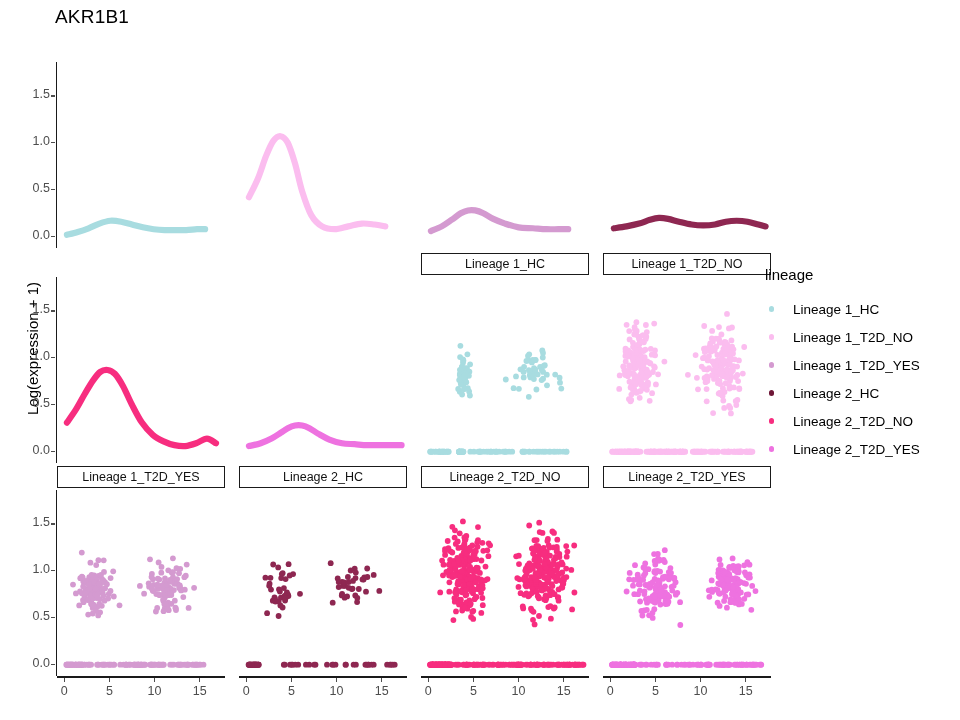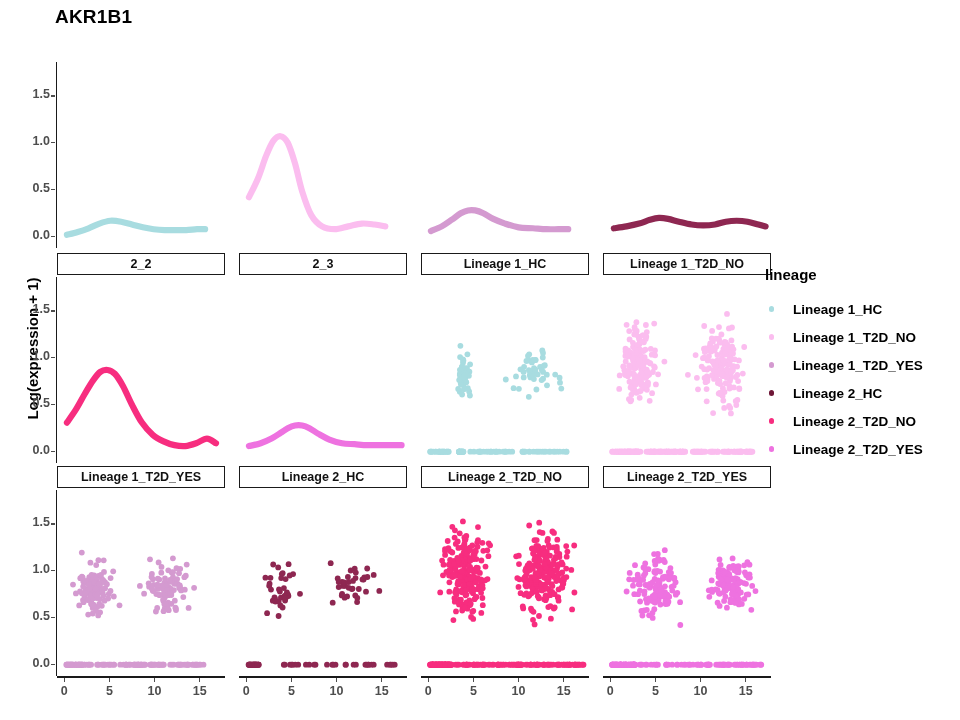--- a/index.html
+++ b/index.html
@@ -1,21 +1,21 @@
 <!DOCTYPE html>
 <html><head>
 <meta charset="utf-8">
 <style>
   html,body{margin:0;padding:0;}
   body{
     width:960px;height:720px;background:#ffffff;
     font-family:"Liberation Sans", sans-serif;
     color:#000;overflow:hidden;position:relative;
   }
-  #root{position:absolute;left:0;top:0;width:960px;height:720px;font-weight:bold;}
+  #root{position:absolute;left:0;top:0;width:960px;height:720px;}
 
   .plot-title{
     position:absolute;left:55px;top:6px;
     font-size:19px;color:#000;letter-spacing:.2px;
   }
 
   
   .ylab{
     position:absolute;left:-88px;top:340px;width:240px;
     transform:rotate(-90deg);transform-origin:center center;
@@ -98,29 +98,27 @@
         </div>
       </div>
       <div class="facet" style="left: 603px; top: 38px; width: 168px; height: 210px;">
         <div class="panel" style="height: 186px;">
           <svg viewBox="0 0 168 186" preserveAspectRatio="none">
             <path d="M 10.84 166.27 C 12.95 165.96, 19.27 165.18, 23.48 164.39 C 27.70 163.61, 32.22 162.67, 36.13 161.58 C 40.04 160.48, 43.66 158.76, 46.97 157.82 C 50.28 156.88, 52.99 156.10, 56.00 155.94 C 59.01 155.78, 61.72 156.25, 65.03 156.88 C 68.34 157.51, 71.96 158.76, 75.87 159.70 C 79.78 160.64, 84.45 161.89, 88.52 162.52 C 92.58 163.14, 96.34 163.45, 100.26 163.45 C 104.17 163.45, 108.24 163.14, 112.00 162.52 C 115.76 161.89, 119.23 160.32, 122.84 159.70 C 126.45 159.07, 130.06 158.76, 133.68 158.76 C 137.29 158.76, 140.90 159.07, 144.52 159.70 C 148.13 160.32, 152.34 161.73, 155.35 162.52 C 158.37 163.30, 161.38 164.08, 162.58 164.39" fill="none" stroke="#8E2751" stroke-width="6.2" stroke-linecap="round" stroke-linejoin="round"></path>
           </svg>
         </div>
       </div>
       <div class="facet" style="left: 57px; top: 253px; width: 168px; height: 210px;">
-        <div class="strip">2_2</div>
         <div class="panel" style="height: 186px;">
           <svg viewBox="0 0 168 186" preserveAspectRatio="none">
             <path d="M 9.94 145.61 C 11.44 143.41, 15.96 137.31, 18.97 132.45 C 21.98 127.60, 25.14 121.34, 28.00 116.48 C 30.86 111.63, 33.57 106.93, 36.13 103.33 C 38.69 99.73, 40.95 96.60, 43.35 94.88 C 45.76 93.16, 48.17 92.69, 50.58 93.00 C 52.99 93.31, 55.25 94.10, 57.81 96.76 C 60.37 99.42, 63.08 103.80, 65.94 108.97 C 68.80 114.14, 71.81 121.65, 74.97 127.76 C 78.13 133.86, 81.44 140.60, 84.90 145.61 C 88.37 150.62, 92.13 154.69, 95.74 157.82 C 99.35 160.95, 102.97 162.67, 106.58 164.39 C 110.19 166.12, 113.81 167.37, 117.42 168.15 C 121.03 168.93, 124.65 169.40, 128.26 169.09 C 131.87 168.78, 135.48 167.53, 139.10 166.27 C 142.71 165.02, 146.62 161.58, 149.94 161.58 C 153.25 161.58, 157.46 165.49, 158.97 166.27" fill="none" stroke="#F72D7F" stroke-width="6.2" stroke-linecap="round" stroke-linejoin="round"></path>
           </svg>
         </div>
       </div>
       <div class="facet" style="left: 239px; top: 253px; width: 168px; height: 210px;">
-        <div class="strip">2_3</div>
         <div class="panel" style="height: 186px;">
           <svg viewBox="0 0 168 186" preserveAspectRatio="none">
             <path d="M 9.94 169.09 C 11.89 168.62, 17.91 167.53, 21.68 166.27 C 25.44 165.02, 29.20 163.30, 32.52 161.58 C 35.83 159.85, 38.84 157.66, 41.55 155.94 C 44.26 154.22, 46.37 152.49, 48.77 151.24 C 51.18 149.99, 53.59 148.89, 56.00 148.42 C 58.41 147.95, 60.82 147.95, 63.23 148.42 C 65.63 148.89, 67.74 149.83, 70.45 151.24 C 73.16 152.65, 76.17 155.00, 79.48 156.88 C 82.80 158.76, 86.41 160.95, 90.32 162.52 C 94.24 164.08, 98.75 165.49, 102.97 166.27 C 107.18 167.06, 111.40 166.90, 115.61 167.21 C 119.83 167.53, 124.04 167.99, 128.26 168.15 C 132.47 168.31, 136.69 168.15, 140.90 168.15 C 145.12 168.15, 149.94 168.15, 153.55 168.15 C 157.16 168.15, 161.08 168.15, 162.58 168.15" fill="none" stroke="#EE72E0" stroke-width="6.2" stroke-linecap="round" stroke-linejoin="round"></path>
           </svg>
         </div>
       </div>
       <div class="facet" style="left: 421px; top: 253px; width: 168px; height: 210px;">
         <div class="strip">Lineage 1_HC</div>
         <div class="panel" style="height: 186px;">
           <svg viewBox="0 0 168 186" preserveAspectRatio="none">

